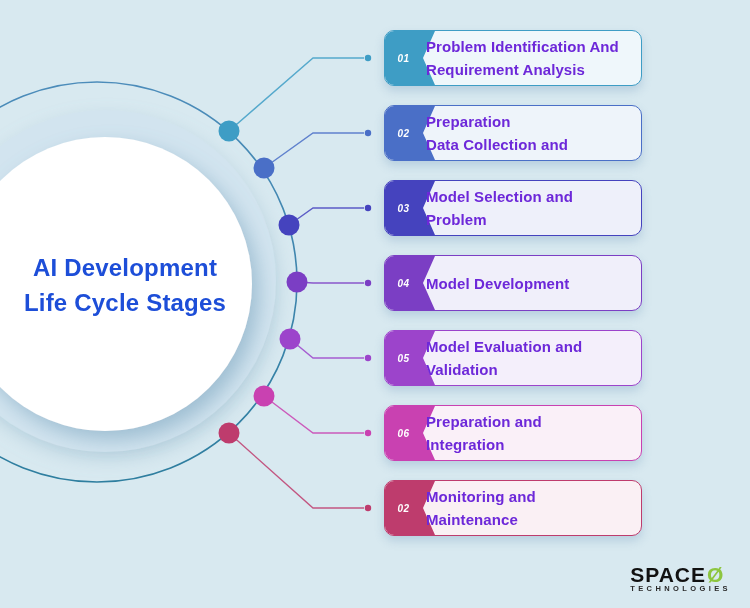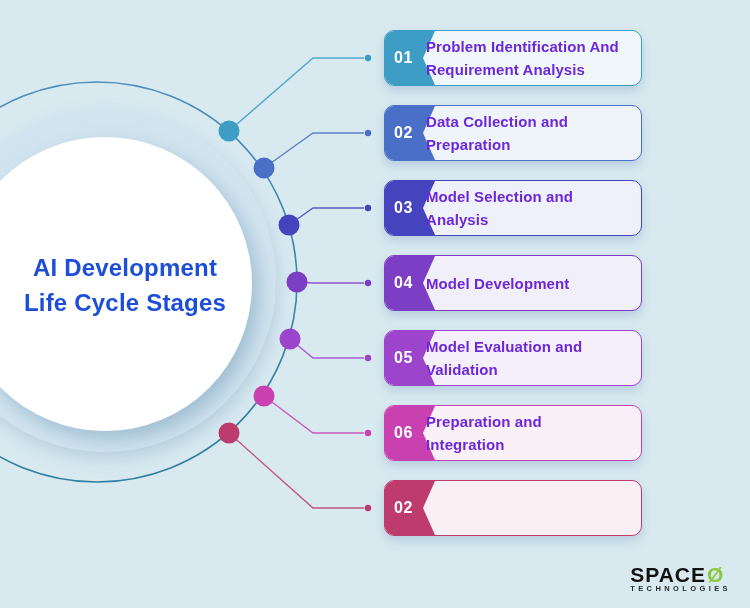--- a/index.html
+++ b/index.html
@@ -28,21 +28,21 @@
     box-sizing: border-box;
   }
   .badge {
     position:absolute; left:0; top:0; height:54px; width:50px;
     border-radius:9px 0 0 9px;
     clip-path: polygon(0 0, 100% 0, 76% 50%, 100% 100%, 0 100%);
     background: var(--c);
     color:#ffffff;
     display:flex; align-items:center; justify-content:center;
     padding-right:13px; box-sizing:border-box;
-    font-size:16px; font-weight:700; letter-spacing:0.5px;
+    font-size:10px; font-weight:700; letter-spacing:0.5px;font-style:italic;
   }
   .card-label {
     position:absolute; left:41px; right:6px; top:50%;
     transform:translateY(-50%);
     font-size:15px; font-weight:700; color:#6d28d9;
     line-height:23px; letter-spacing:0.1px;
   }
 
   .logo {
     position:absolute; right:19px; bottom:16px;
@@ -119,29 +119,29 @@
       <div class="card" style="top: 30px; --c: #3E9DC5; --bg: #EFF7FB;">
         <div class="badge">01</div>
         <div class="card-label">
           <div>Problem Identification And</div>
           <div>Requirement Analysis</div>
         </div>
       </div>
       <div class="card" style="top: 105px; --c: #4A6FC7; --bg: #EEF4FA;">
         <div class="badge">02</div>
         <div class="card-label">
+          <div>Preparation</div>
           <div>Data Collection and</div>
-          <div>Preparation</div>
         </div>
       </div>
       <div class="card" style="top: 180px; --c: #4543BE; --bg: #EEF0FA;">
         <div class="badge">03</div>
         <div class="card-label">
           <div>Model Selection and</div>
-          <div>Analysis</div>
+          <div>Problem</div>
         </div>
       </div>
       <div class="card" style="top: 255px; --c: #7B3EC4; --bg: #F0EFFA;">
         <div class="badge">04</div>
         <div class="card-label">
           <div>Model Development</div>
         </div>
       </div>
       <div class="card" style="top: 330px; --c: #9C44CB; --bg: #F4EFFB;">
         <div class="badge">05</div>
@@ -152,20 +152,24 @@
       </div>
       <div class="card" style="top: 405px; --c: #C941B1; --bg: #FAF0F8;">
         <div class="badge">06</div>
         <div class="card-label">
           <div>Preparation and</div>
           <div>Integration</div>
         </div>
       </div>
       <div class="card" style="top: 480px; --c: #BE3C6D; --bg: #FAF0F4;">
         <div class="badge">02</div>
+        <div class="card-label">
+          <div>Monitoring and</div>
+          <div>Maintenance</div>
+        </div>
       </div>
     </div>
 
   <div class="logo">
     <div class="logo-top">
       <span class="logo-brand">SPACE</span>
       <span class="logo-symbol" id="logo-symbol" style="color: rgb(141, 198, 63);">Ø</span>
     </div>
     <div class="logo-tagline">TECHNOLOGIES</div>
   </div>

